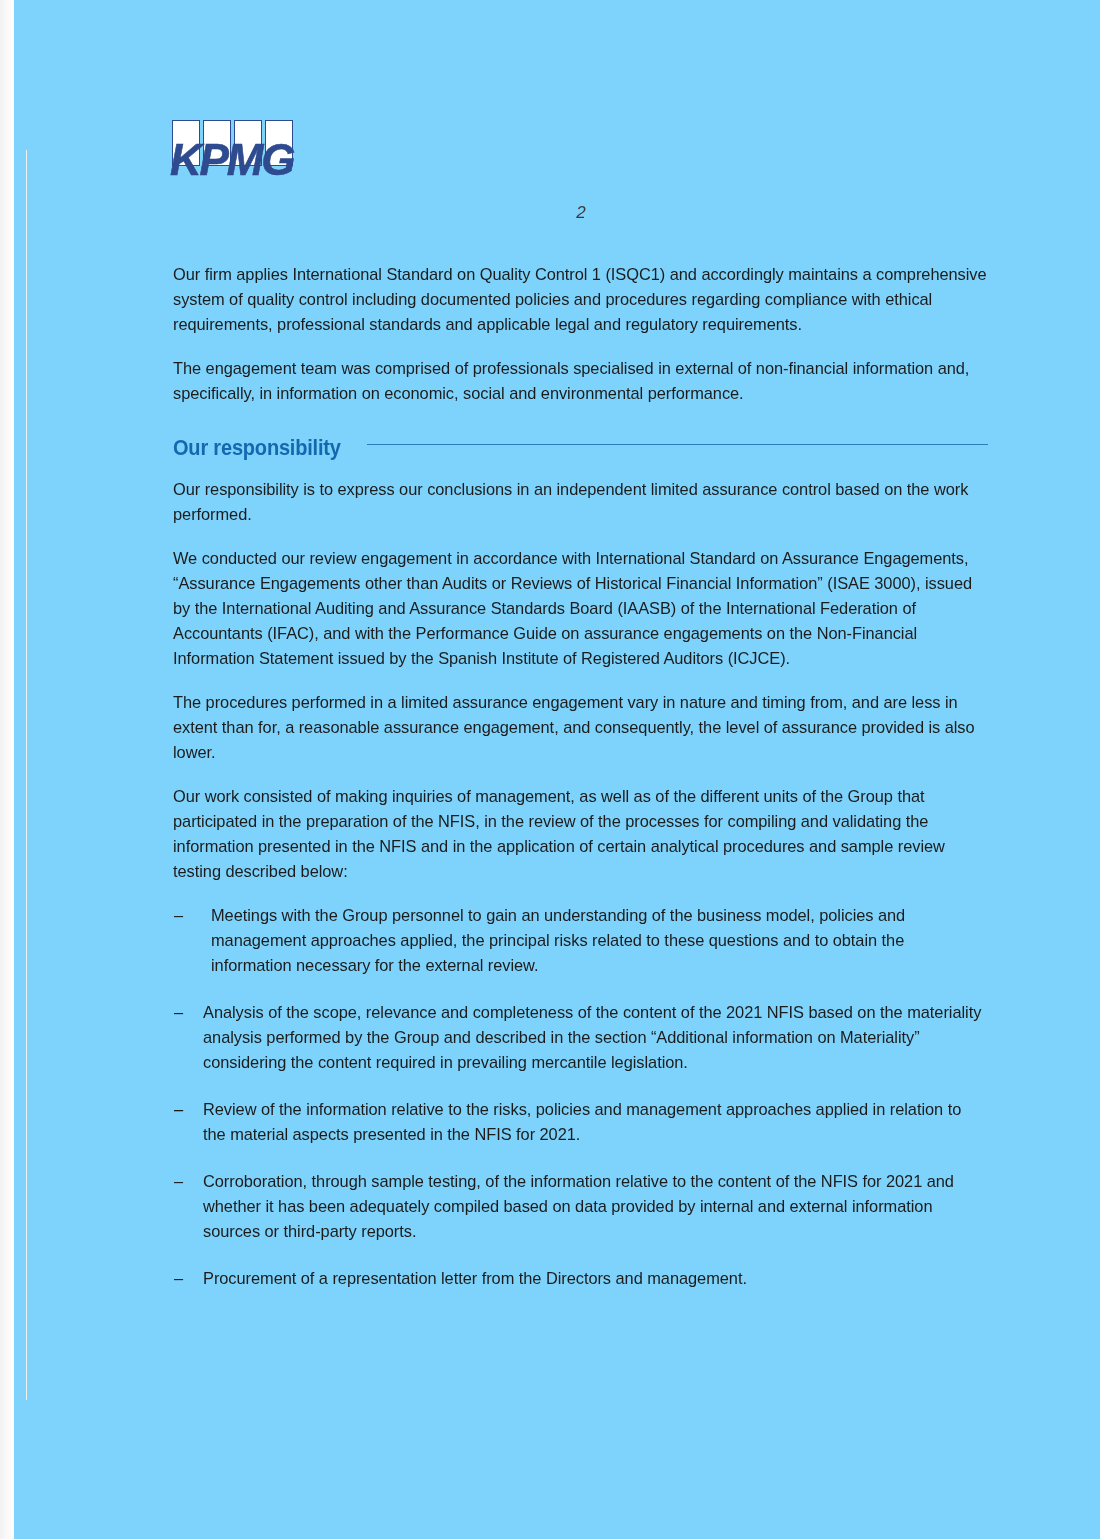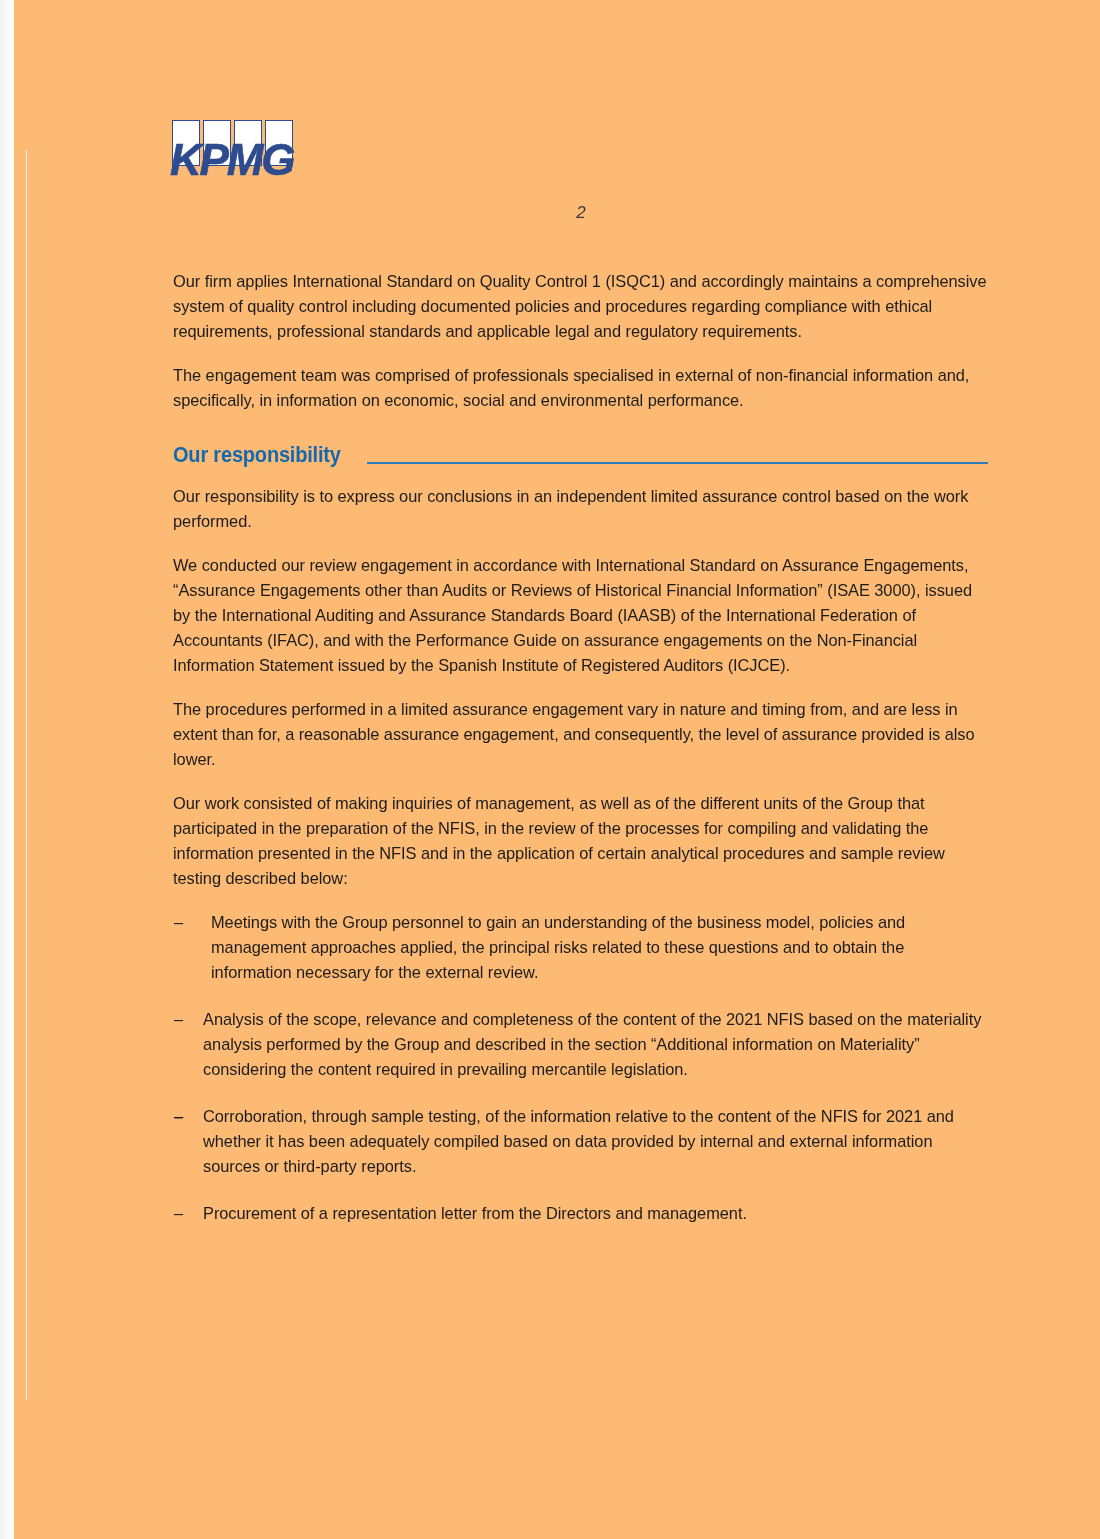--- a/index.html
+++ b/index.html
@@ -12,21 +12,21 @@
     height: 1539px;
     font-family: "Liberation Sans", sans-serif;
     color: #1a1a1a;
     position: relative;
     overflow: hidden;
   }
 
   .page {
     position: absolute;
     inset: 0;
-    background: #fdba74;
+    background: #7dd3fc;
   }
 
   
   .scan-edge-left {
     position: absolute;
     left: 0;
     top: 0;
     width: 14px;
     height: 1539px;
     background: linear-gradient(to right, #f2f2f0 0%, #f8f8f7 40%, #ffffff 100%);
@@ -89,36 +89,35 @@
     padding-left: 62px;
     box-sizing: border-box;
   }
 
   
   .content {
     position: absolute;
     left: 173px;
     top: 262px;
     width: 815px;
-    margin-top: 7px;
   }
 
   p.body {
     margin: 0 0 19px 0;
     font-size: 16.4px;
     line-height: 25px;
     color: #1c1c1c;
     text-align: left;
     letter-spacing: -0.05px;
   }
 
   
   .section-heading {
     display: flex;
-    align-items: flex-end;
+    align-items: center;
     margin: 30px 0 16px 0;
   }
   .section-heading-text {
     font-size: 21.5px;
     font-weight: bold;
     color: #1468ae;
     white-space: nowrap;
     letter-spacing: -0.2px;
     transform: scaleX(0.93);
     transform-origin: left center;
@@ -201,20 +200,21 @@
       </li>
       <li>
         <span class="dash">–</span>
         <span>Analysis of the scope, relevance and completeness of the content of the 2021 NFIS based on the materiality analysis performed by the Group and described in the section “Additional information on Materiality” considering the content required in prevailing mercantile legislation.</span>
       </li>
       <li>
         <span class="dash">–</span>
       </li>
       <li>
         <span class="dash">–</span>
+        <span>Review of the information relative to the risks, policies and management approaches applied in relation to the material aspects presented in the NFIS for 2021.</span>
       </li>
       <li>
         <span class="dash">–</span>
         <span>Corroboration, through sample testing, of the information relative to the content of the NFIS for 2021 and whether it has been adequately compiled based on data provided by internal and external information sources or third-party reports.</span>
       </li>
       <li>
         <span class="dash">–</span>
         <span>Procurement of a representation letter from the Directors and management.</span>
       </li>
     </ul>

